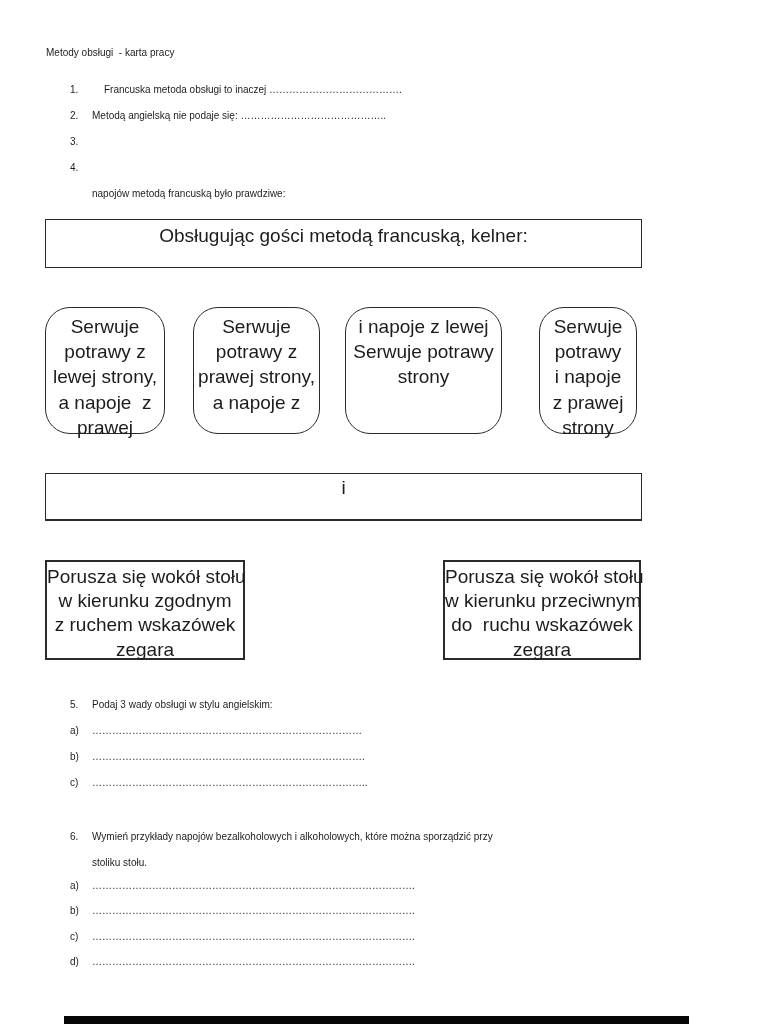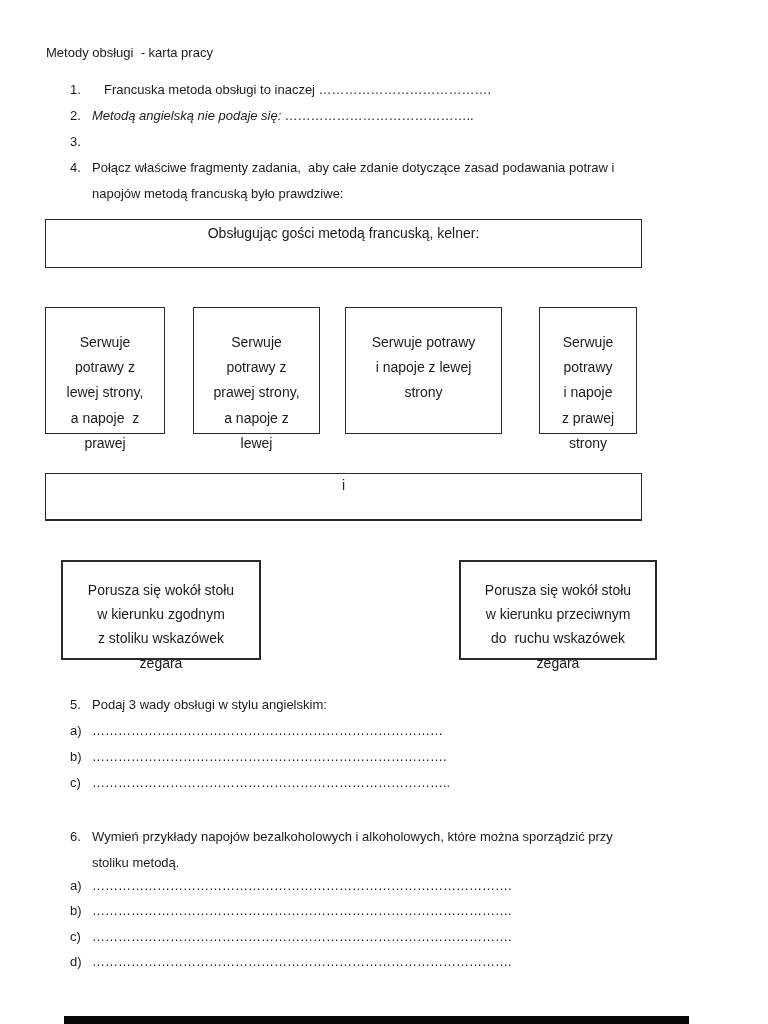--- a/index.html
+++ b/index.html
@@ -2,112 +2,110 @@
 <html lang="pl"><head>
 <meta charset="utf-8">
 <style>
   html,body{margin:0;padding:0;}
   body{
     width:768px;height:1024px;position:relative;background:#ffffff;
     font-family:"Liberation Sans","DejaVu Sans",sans-serif;
     color:#1c1c1c;-webkit-font-smoothing:antialiased;
   }
   .page{position:absolute;inset:0;background:#ffffff;overflow:hidden;}
-  .line{position:absolute;white-space:pre;font-size:13px;line-height:17px;}
+  .line{position:absolute;white-space:pre;font-size:10px;line-height:17px;}
   .num{width:20px;}
   .box{
     position:absolute;box-sizing:border-box;border:1px solid #2b2b2b;
-    text-align:center;font-size:14px;background:#ffffff;
+    text-align:center;font-size:19px;background:#ffffff;
   }
   .box span{display:block;white-space:pre;}
   .hdr-box{padding-top:5px;}
-  .opt-box{padding-top:22px;line-height:25.2px;}
+  .opt-box{padding-top:6px;line-height:25.2px;border-radius:25px;}
   .i-box{padding-top:3px;border-width:1px 1px 2px 1px;}
-  .row2-box{padding-top:16px;line-height:24.2px;border-width:2px;margin-left:16px;}
+  .row2-box{padding-top:3px;line-height:24.2px;border-width:2px;}
   .bottom-bar{position:absolute;background:#060606;}
 </style>
 </head>
 <body>
 
 <div class="page">
 
   <div class="line" style="left:46px;top:44px;">Metody obsługi  - karta pracy</div>
 
   <div class="line num" style="left:70px;top:81px;">1.</div>
   <div class="line" style="left:92px;top:81px;margin-left:12px;">Francuska metoda obsługi to inaczej ………………………………….</div>
 
   <div class="line num" style="left:70px;top:107px;">2.</div>
-  <div class="line" style="left:92px;top:107px;font-style:italic;">Metodą angielską nie podaje się: ……………………………………..</div>
+  <div class="line" style="left:92px;top:107px;">Metodą angielską nie podaje się: ……………………………………..</div>
 
   <div class="line num" style="left:70px;top:133px;">3.</div>
 
   <div class="line num" style="left:70px;top:159px;">4.</div>
-  <div class="line" style="left:92px;top:159px;">Połącz właściwe fragmenty zadania,  aby całe zdanie dotyczące zasad podawania potraw i</div>
   <div class="line" style="left:92px;top:185px;">napojów metodą francuską było prawdziwe:</div>
 
   <div class="box hdr-box" style="left:45px;top:219px;width:597px;height:49px;">
     <span>Obsługując gości metodą francuską, kelner:</span>
   </div>
 
   <div class="box opt-box" style="left:45px;top:307px;width:120px;height:127px;">
     <span>Serwuje</span>
     <span>potrawy z</span>
     <span>lewej strony,</span>
     <span>a napoje  z</span>
     <span>prawej</span>
   </div>
   <div class="box opt-box" style="left:193px;top:307px;width:127px;height:127px;">
     <span>Serwuje</span>
     <span>potrawy z</span>
     <span>prawej strony,</span>
     <span>a napoje z</span>
-    <span>lewej</span>
   </div>
   <div class="box opt-box" style="left:345px;top:307px;width:157px;height:127px;">
+    <span>i napoje z lewej</span>
     <span>Serwuje potrawy</span>
-    <span>i napoje z lewej</span>
     <span>strony</span>
   </div>
   <div class="box opt-box" style="left:539px;top:307px;width:98px;height:127px;">
     <span>Serwuje</span>
     <span>potrawy</span>
     <span>i napoje</span>
     <span>z prawej</span>
     <span>strony</span>
   </div>
 
   <div class="box i-box" style="left:45px;top:473px;width:597px;height:48px;">
     <span>i</span>
   </div>
 
   <div class="box row2-box" style="left:45px;top:560px;width:200px;height:100px;">
     <span>Porusza się wokół stołu</span>
     <span>w kierunku zgodnym</span>
-    <span>z stoliku wskazówek</span>
+    <span>z ruchem wskazówek</span>
     <span>zegara</span>
   </div>
   <div class="box row2-box" style="left:443px;top:560px;width:198px;height:100px;">
     <span>Porusza się wokół stołu</span>
     <span>w kierunku przeciwnym</span>
     <span>do  ruchu wskazówek</span>
     <span>zegara</span>
   </div>
 
   <div class="line num" style="left:70px;top:696px;">5.</div>
   <div class="line" style="left:92px;top:696px;">Podaj 3 wady obsługi w stylu angielskim:</div>
   <div class="line num" style="left:70px;top:722px;">a)</div>
   <div class="line" style="left:92px;top:722px;">………………………………………………………………………</div>
   <div class="line num" style="left:70px;top:748px;">b)</div>
   <div class="line" style="left:92px;top:748px;">……………………………………………………………………….</div>
   <div class="line num" style="left:70px;top:774px;">c)</div>
   <div class="line" style="left:92px;top:774px;">………………………………………………………………………..</div>
 
   <div class="line num" style="left:70px;top:828px;">6.</div>
   <div class="line" style="left:92px;top:828px;">Wymień przykłady napojów bezalkoholowych i alkoholowych, które można sporządzić przy</div>
-  <div class="line" style="left:92px;top:854px;">stoliku metodą.</div>
+  <div class="line" style="left:92px;top:854px;">stoliku stołu.</div>
   <div class="line num" style="left:70px;top:877px;">a)</div>
   <div class="line" style="left:92px;top:877px;">…………………………………………………………………………………….</div>
   <div class="line num" style="left:70px;top:902px;">b)</div>
   <div class="line" style="left:92px;top:902px;">…………………………………………………………………………………….</div>
   <div class="line num" style="left:70px;top:928px;">c)</div>
   <div class="line" style="left:92px;top:928px;">…………………………………………………………………………………….</div>
   <div class="line num" style="left:70px;top:953px;">d)</div>
   <div class="line" style="left:92px;top:953px;">…………………………………………………………………………………….</div>
 
   <div class="bottom-bar" style="left:64px;top:1016px;width:625px;height:8px;"></div>

